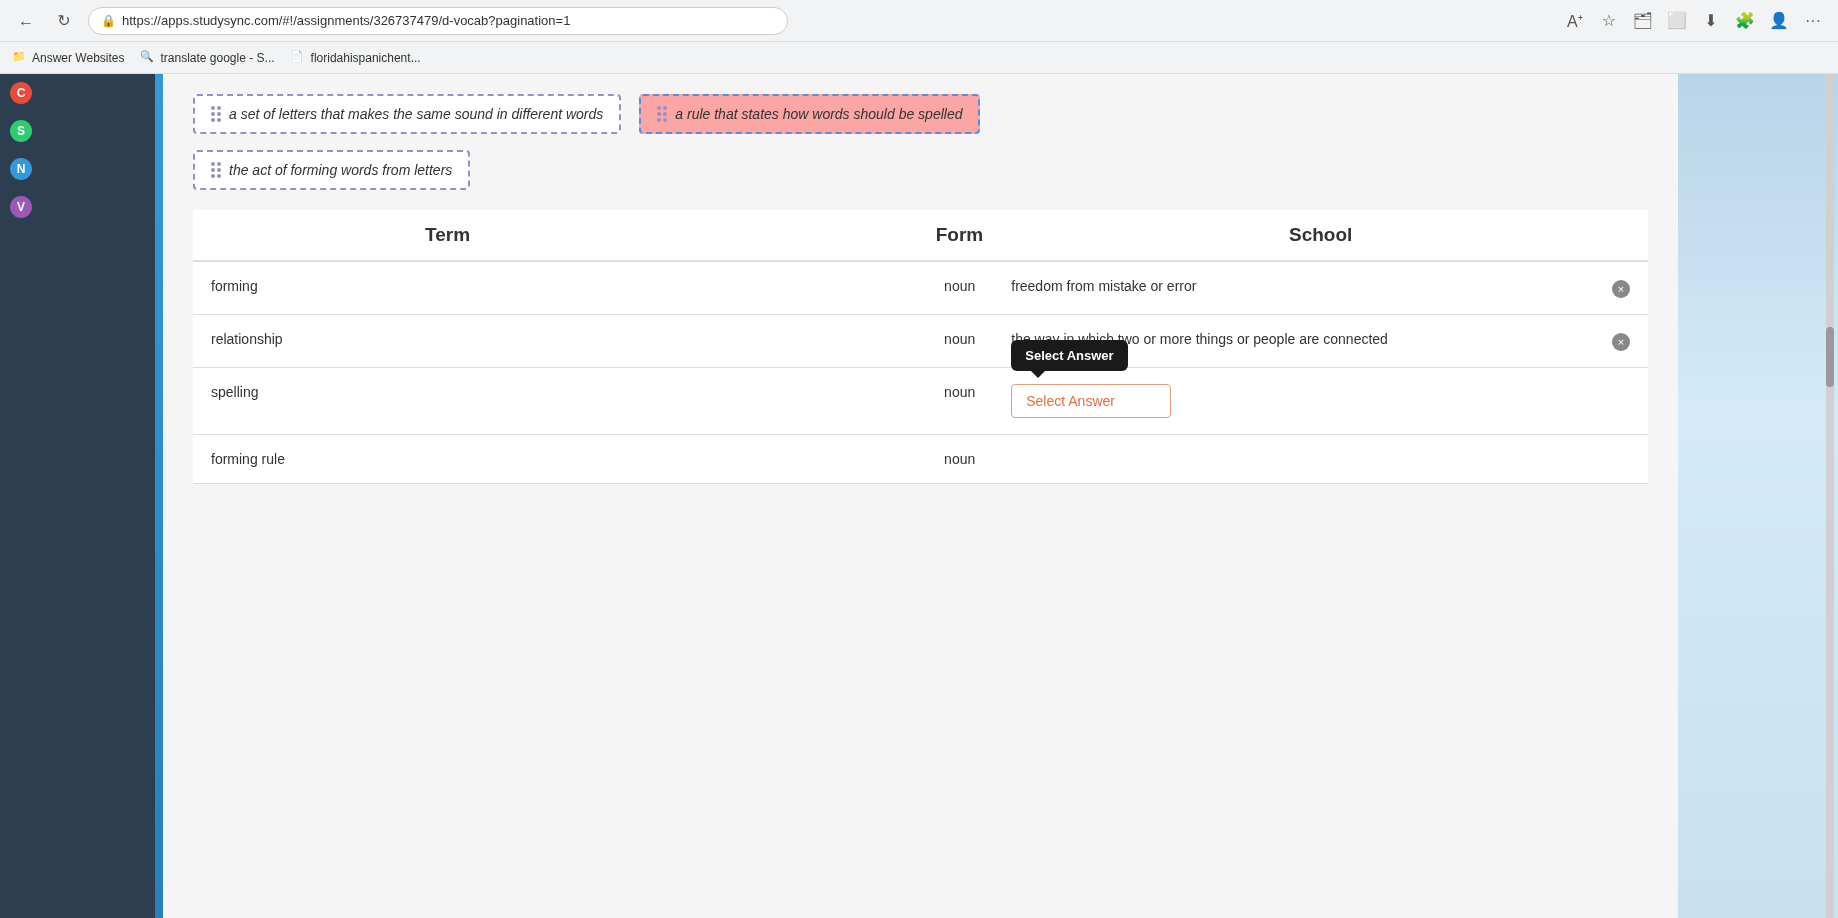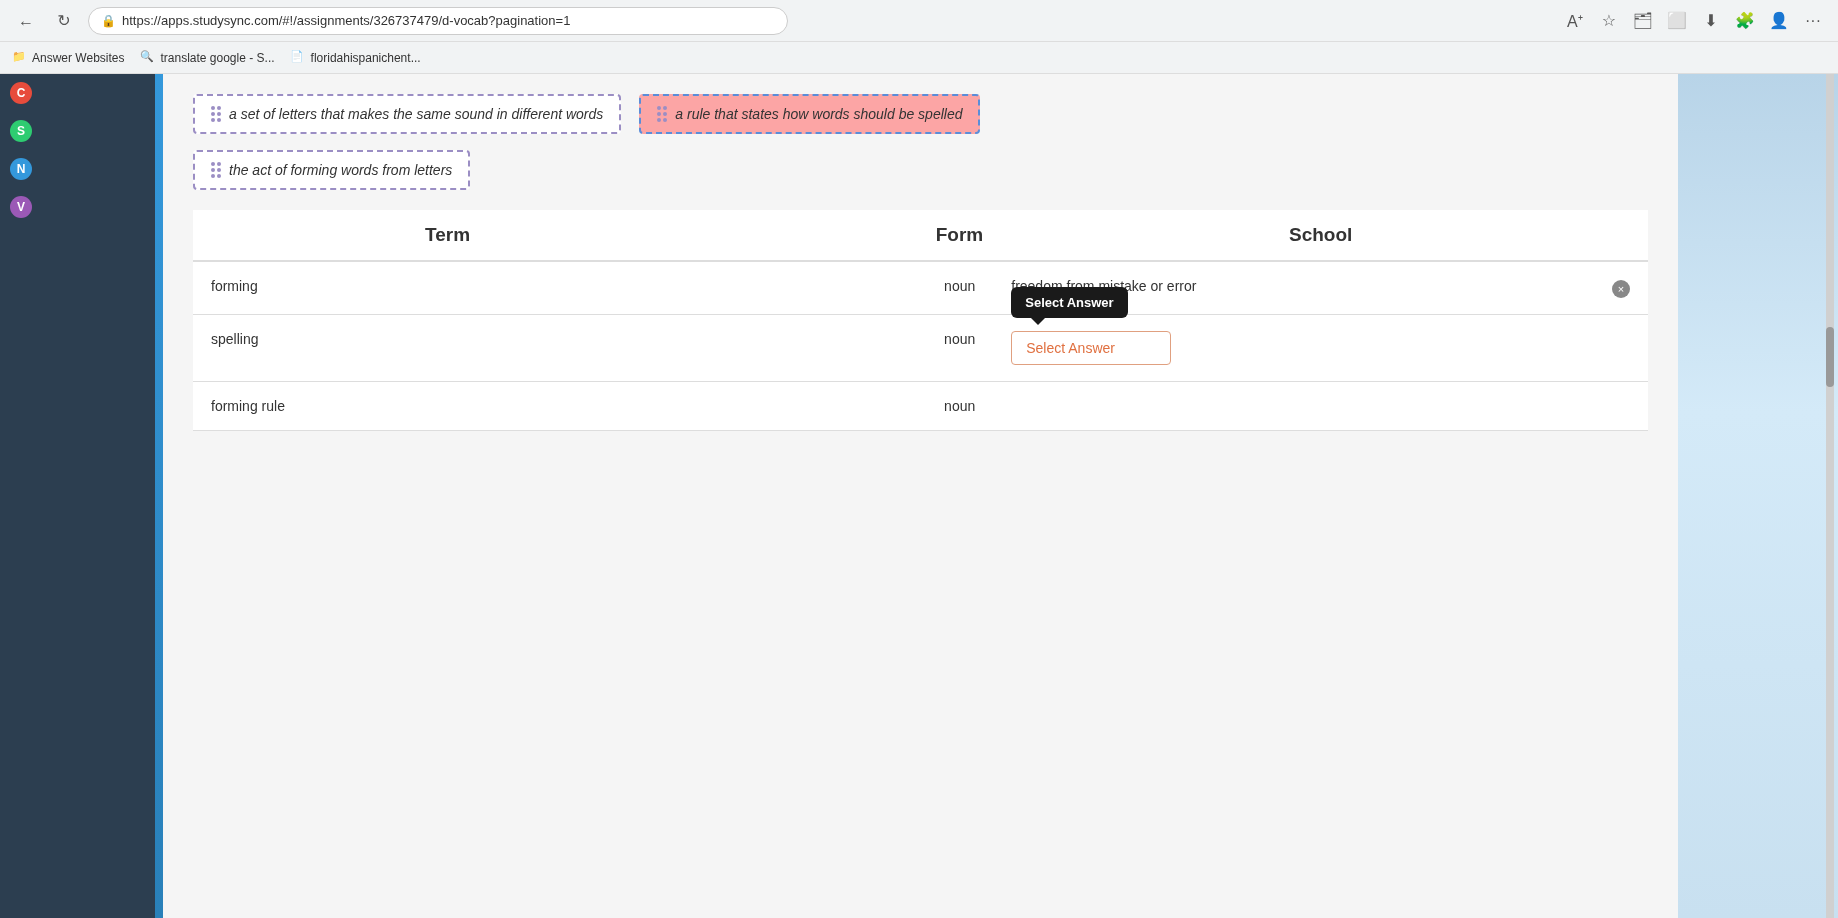--- a/index.html
+++ b/index.html
@@ -392,20 +392,30 @@
           <td class="col-term">forming</td>
           <td class="col-form">noun</td>
           <td class="col-meaning">
             <div class="meaning-cell">
               <span class="meaning-text">freedom from mistake or error</span>
               <div class="close-btn">×</div>
             </div>
           </td>
         </tr>
 
+        <tr>
+          <td class="col-term">relationship</td>
+          <td class="col-form">noun</td>
+          <td class="col-meaning">
+            <div class="meaning-cell">
+              <span class="meaning-text">the way in which two or more things or people are connected</span>
+              <div class="close-btn">×</div>
+            </div>
+          </td>
+        </tr>
 
         <tr class="row-spelling">
           <td class="col-term">spelling</td>
           <td class="col-form">noun</td>
           <td class="col-meaning">
             <div class="select-answer-wrapper">
               <div class="select-answer-tooltip">Select Answer</div>
               <button class="select-answer-btn">Select Answer</button>
             </div>
           </td>

